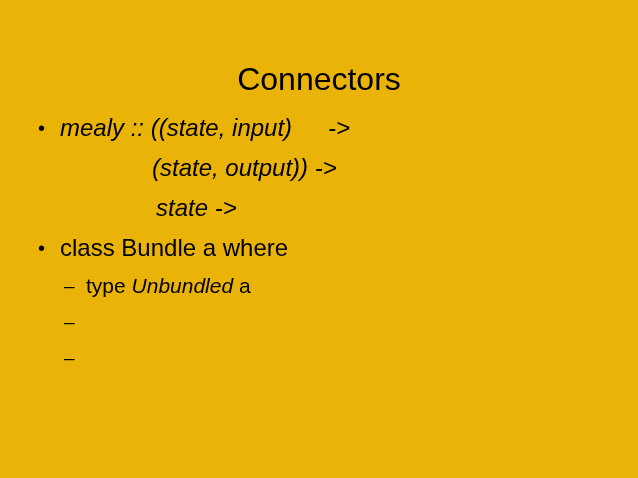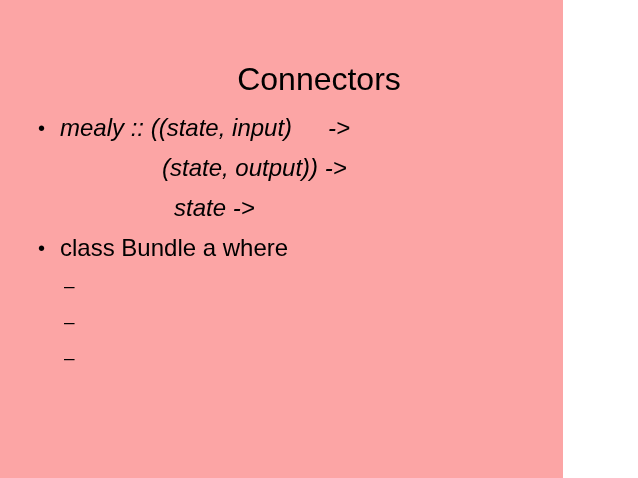--- a/index.html
+++ b/index.html
@@ -11,23 +11,23 @@
     height: 478px;
     background: #ffffff;
     font-family: "Liberation Sans", sans-serif;
     color: #000000;
     overflow: hidden;
     position: relative;
   }
 
   .slide {
     position: relative;
-    width: 563px;
+    width: 638px;
     height: 478px;
-    background: #fca5a5;
+    background: #eab308;
   }
 
   
   .slide-title {
     position: absolute;
     left: 0;
     top: 38px;
     width: 638px;
     text-align: center;
     font-size: 32px;
@@ -87,22 +87,22 @@
     font-size: 24px;
     white-space: nowrap;
   }
   .cont-text {
     position: absolute;
     top: 0;
     line-height: 40px;
     font-size: 24px;
     font-style: italic;
   }
-  .indent-a { left: 162px; }
-  .indent-b { left: 174px; }
+  .indent-a { left: 152px; }
+  .indent-b { left: 156px; }
 
   .gap-tab { display: inline-block; width: 36px; }
 
   
   .sub-row {
     position: relative;
     display: block;
     height: 36px;
     line-height: 36px;
     font-size: 21px;
@@ -150,20 +150,21 @@
     </div>
 
 
     <div class="bullet-row">
       <span class="bullet-marker">•</span>
       <span class="bullet-text roman">class Bundle a where</span>
     </div>
 
     <div class="sub-row">
       <span class="sub-marker">–</span>
+      <span class="sub-text"><span class="roman">type </span><span class="italic">Unbundled</span><span class="roman"> a</span></span>
     </div>
 
     <div class="sub-row">
       <span class="sub-marker">–</span>
     </div>
 
     <div class="sub-row">
       <span class="sub-marker">–</span>
     </div>
 

